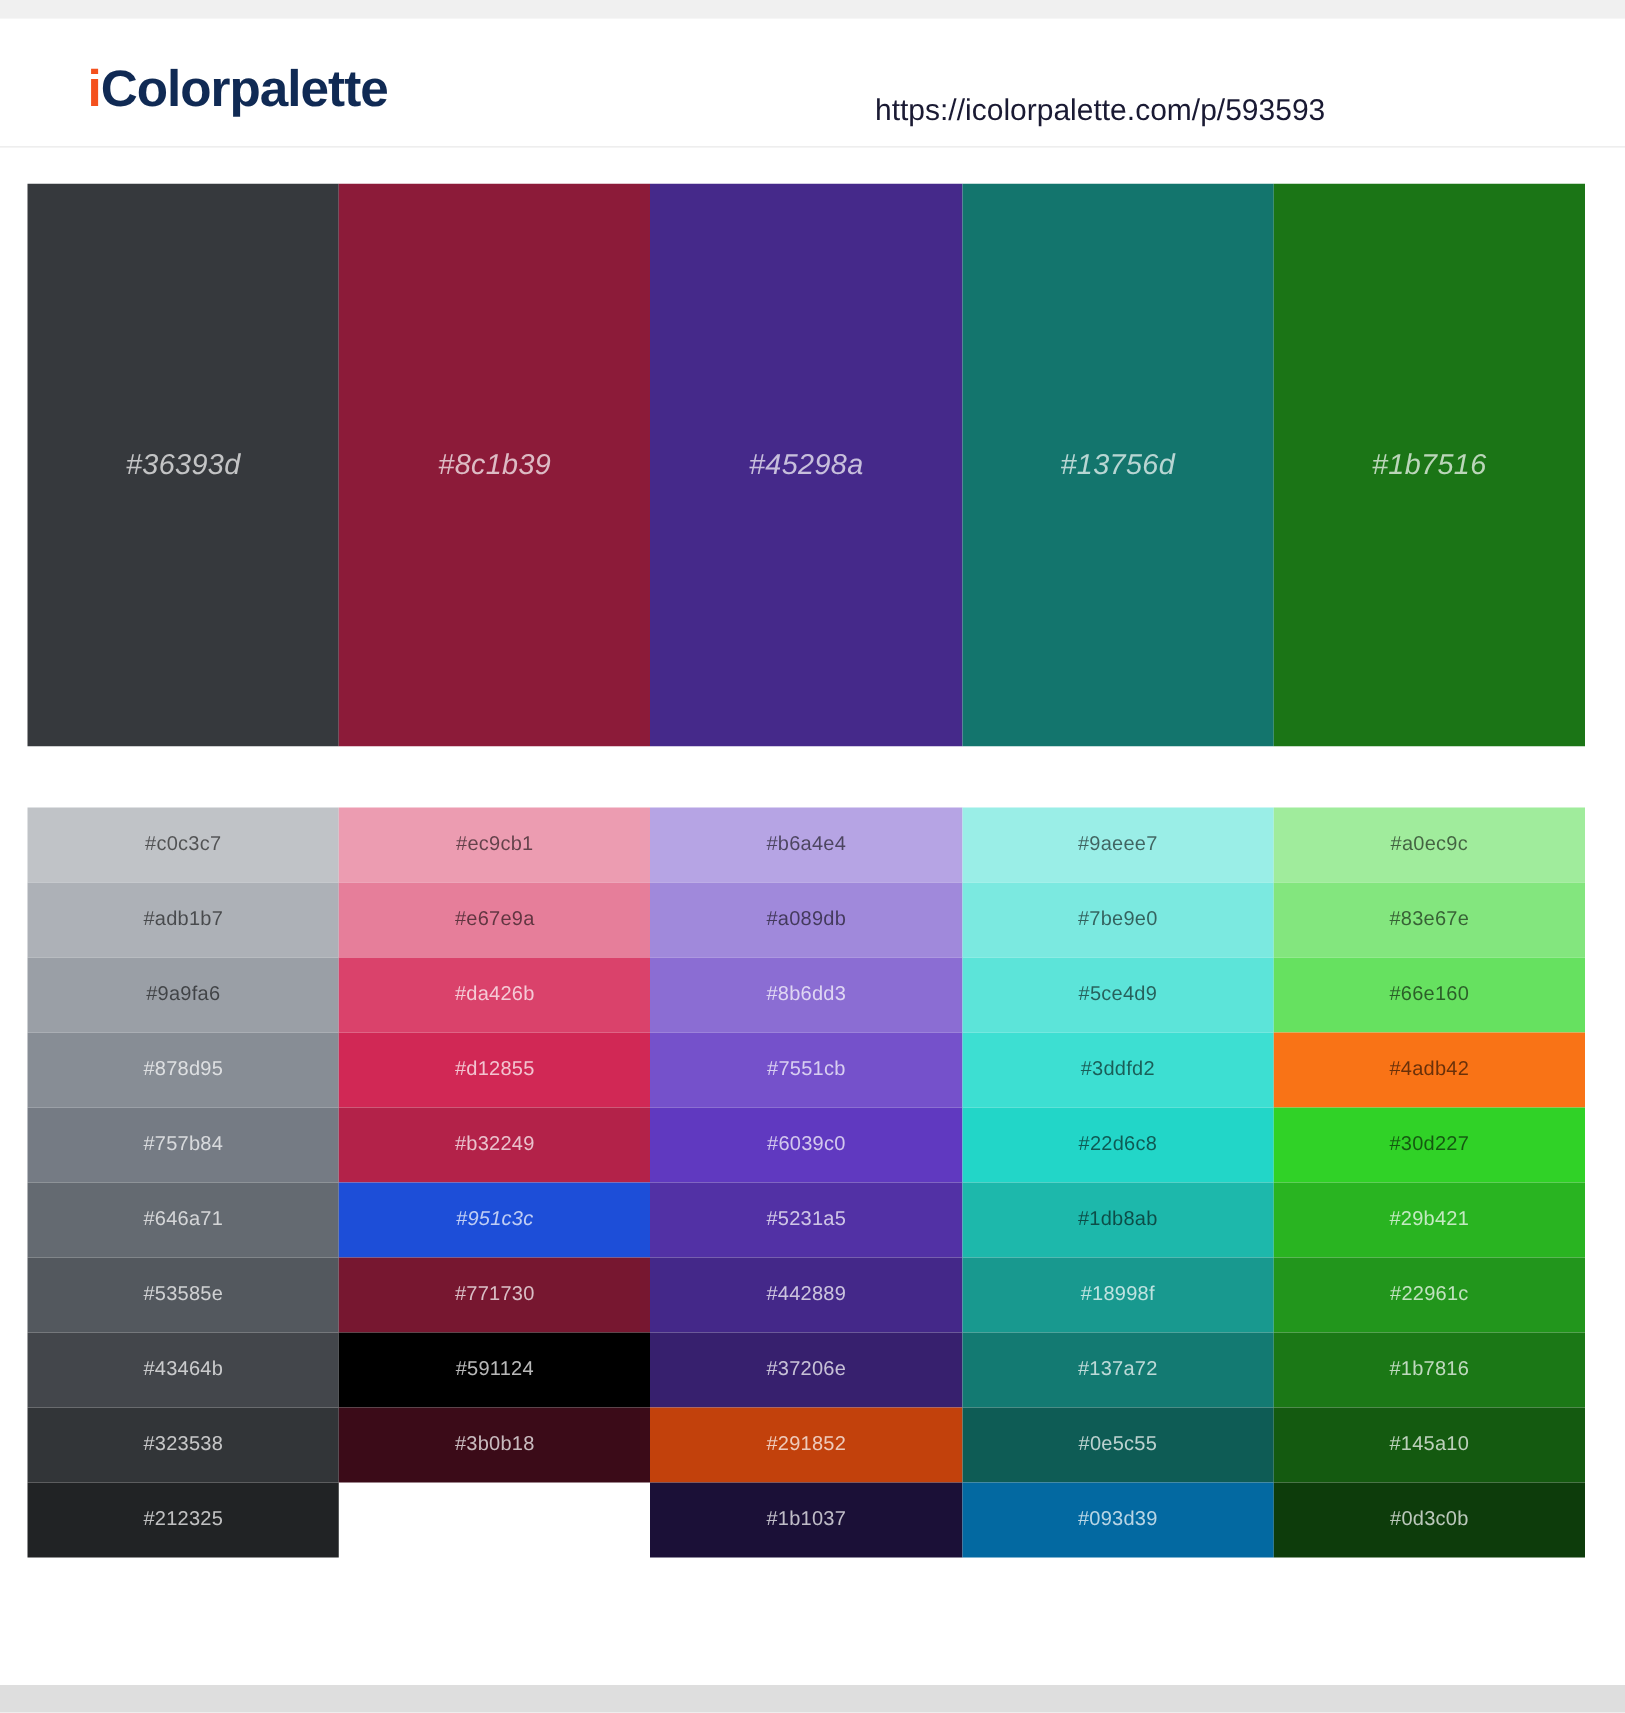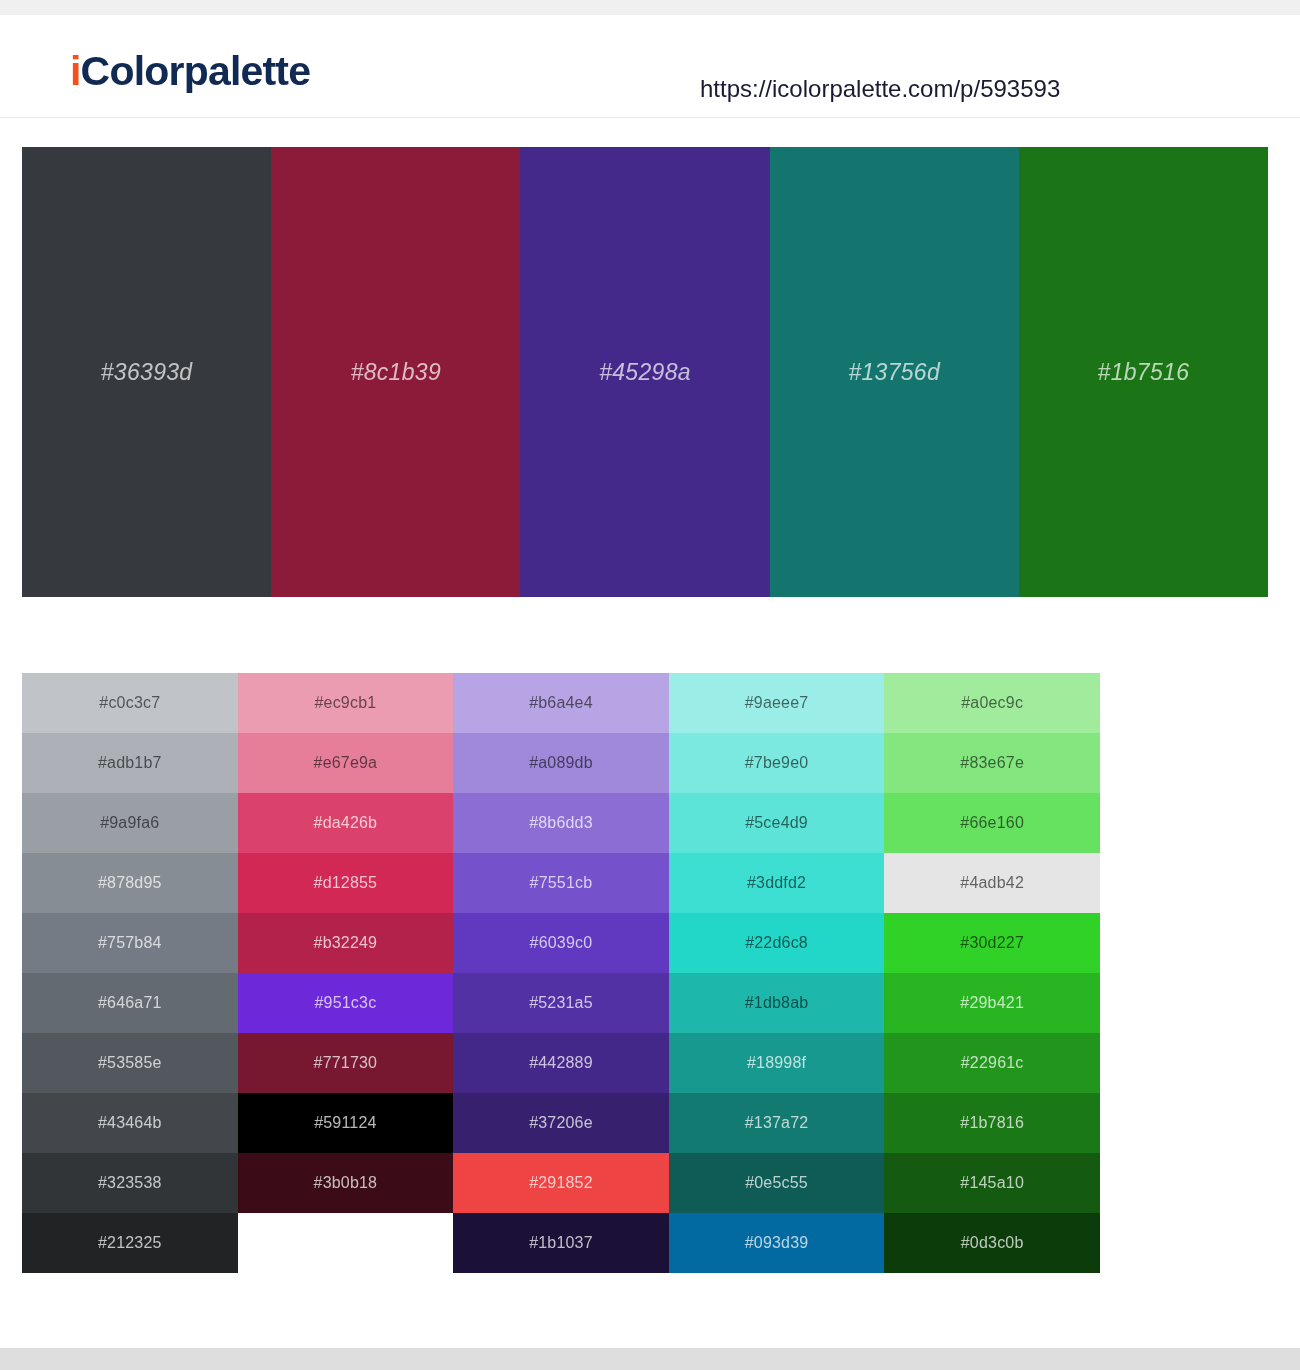--- a/index.html
+++ b/index.html
@@ -81,23 +81,23 @@
     transform: translateY(-50%);
     text-align: center;
     font-size: 23px;
     color: rgba(255,255,255,0.70);
     letter-spacing: 0.3px;
   }
 
   
   .shades-grid {
     position: absolute;
-    top: 673px;
+    top: 646px;
     left: 22px;
-    width: 1078px;
+    width: 1246px;
     display: flex;
   }
   .shade-col {
     flex: 1 1 0;
     display: flex;
     flex-direction: column;
   }
   .shade-cell {
     height: 60px;
     position: relative;
@@ -197,21 +197,21 @@
       </div>
       <div class="shade-cell" style="background: rgb(218, 66, 107);">
         <div class="hex txt-light">#da426b</div>
       </div>
       <div class="shade-cell" style="background: rgb(209, 40, 85); padding-left: 21px;">
         <div class="hex txt-light">#d12855</div>
       </div>
       <div class="shade-cell" style="background: rgb(179, 34, 73);">
         <div class="hex txt-light">#b32249</div>
       </div>
-      <div class="shade-cell" style="background: #6d28d9;">
+      <div class="shade-cell" style="background: #1d4ed8; font-style: italic;">
         <div class="hex txt-light">#951c3c</div>
       </div>
       <div class="shade-cell" style="background: rgb(119, 23, 48);">
         <div class="hex txt-light">#771730</div>
       </div>
       <div class="shade-cell" style="background: #000000;">
         <div class="hex txt-light">#591124</div>
       </div>
       <div class="shade-cell" style="background: rgb(59, 11, 24);">
         <div class="hex txt-light">#3b0b18</div>
@@ -235,21 +235,21 @@
       </div>
       <div class="shade-cell" style="background: rgb(82, 49, 165);">
         <div class="hex txt-light">#5231a5</div>
       </div>
       <div class="shade-cell" style="background: rgb(68, 40, 137);">
         <div class="hex txt-light">#442889</div>
       </div>
       <div class="shade-cell" style="background: rgb(55, 32, 110);">
         <div class="hex txt-light">#37206e</div>
       </div>
-      <div class="shade-cell" style="background: #ef4444;">
+      <div class="shade-cell" style="background: #c2410c;">
         <div class="hex txt-light">#291852</div>
       </div>
       <div class="shade-cell" style="background: rgb(27, 16, 55);">
         <div class="hex txt-light">#1b1037</div>
       </div>
     </div>
     <div class="shade-col">
       <div class="shade-cell" style="background: rgb(154, 238, 231);">
         <div class="hex txt-dark">#9aeee7</div>
       </div>
@@ -284,21 +284,21 @@
     <div class="shade-col">
       <div class="shade-cell" style="background: rgb(160, 236, 156);">
         <div class="hex txt-dark">#a0ec9c</div>
       </div>
       <div class="shade-cell" style="background: rgb(131, 230, 126);">
         <div class="hex txt-dark">#83e67e</div>
       </div>
       <div class="shade-cell" style="background: rgb(102, 225, 96);">
         <div class="hex txt-dark">#66e160</div>
       </div>
-      <div class="shade-cell" style="background: #e5e5e5;">
+      <div class="shade-cell" style="background: #f97316;">
         <div class="hex txt-dark">#4adb42</div>
       </div>
       <div class="shade-cell" style="background: rgb(48, 210, 39);">
         <div class="hex txt-dark">#30d227</div>
       </div>
       <div class="shade-cell" style="background: rgb(41, 180, 33);">
         <div class="hex txt-light">#29b421</div>
       </div>
       <div class="shade-cell" style="background: rgb(34, 150, 28);">
         <div class="hex txt-light">#22961c</div>

